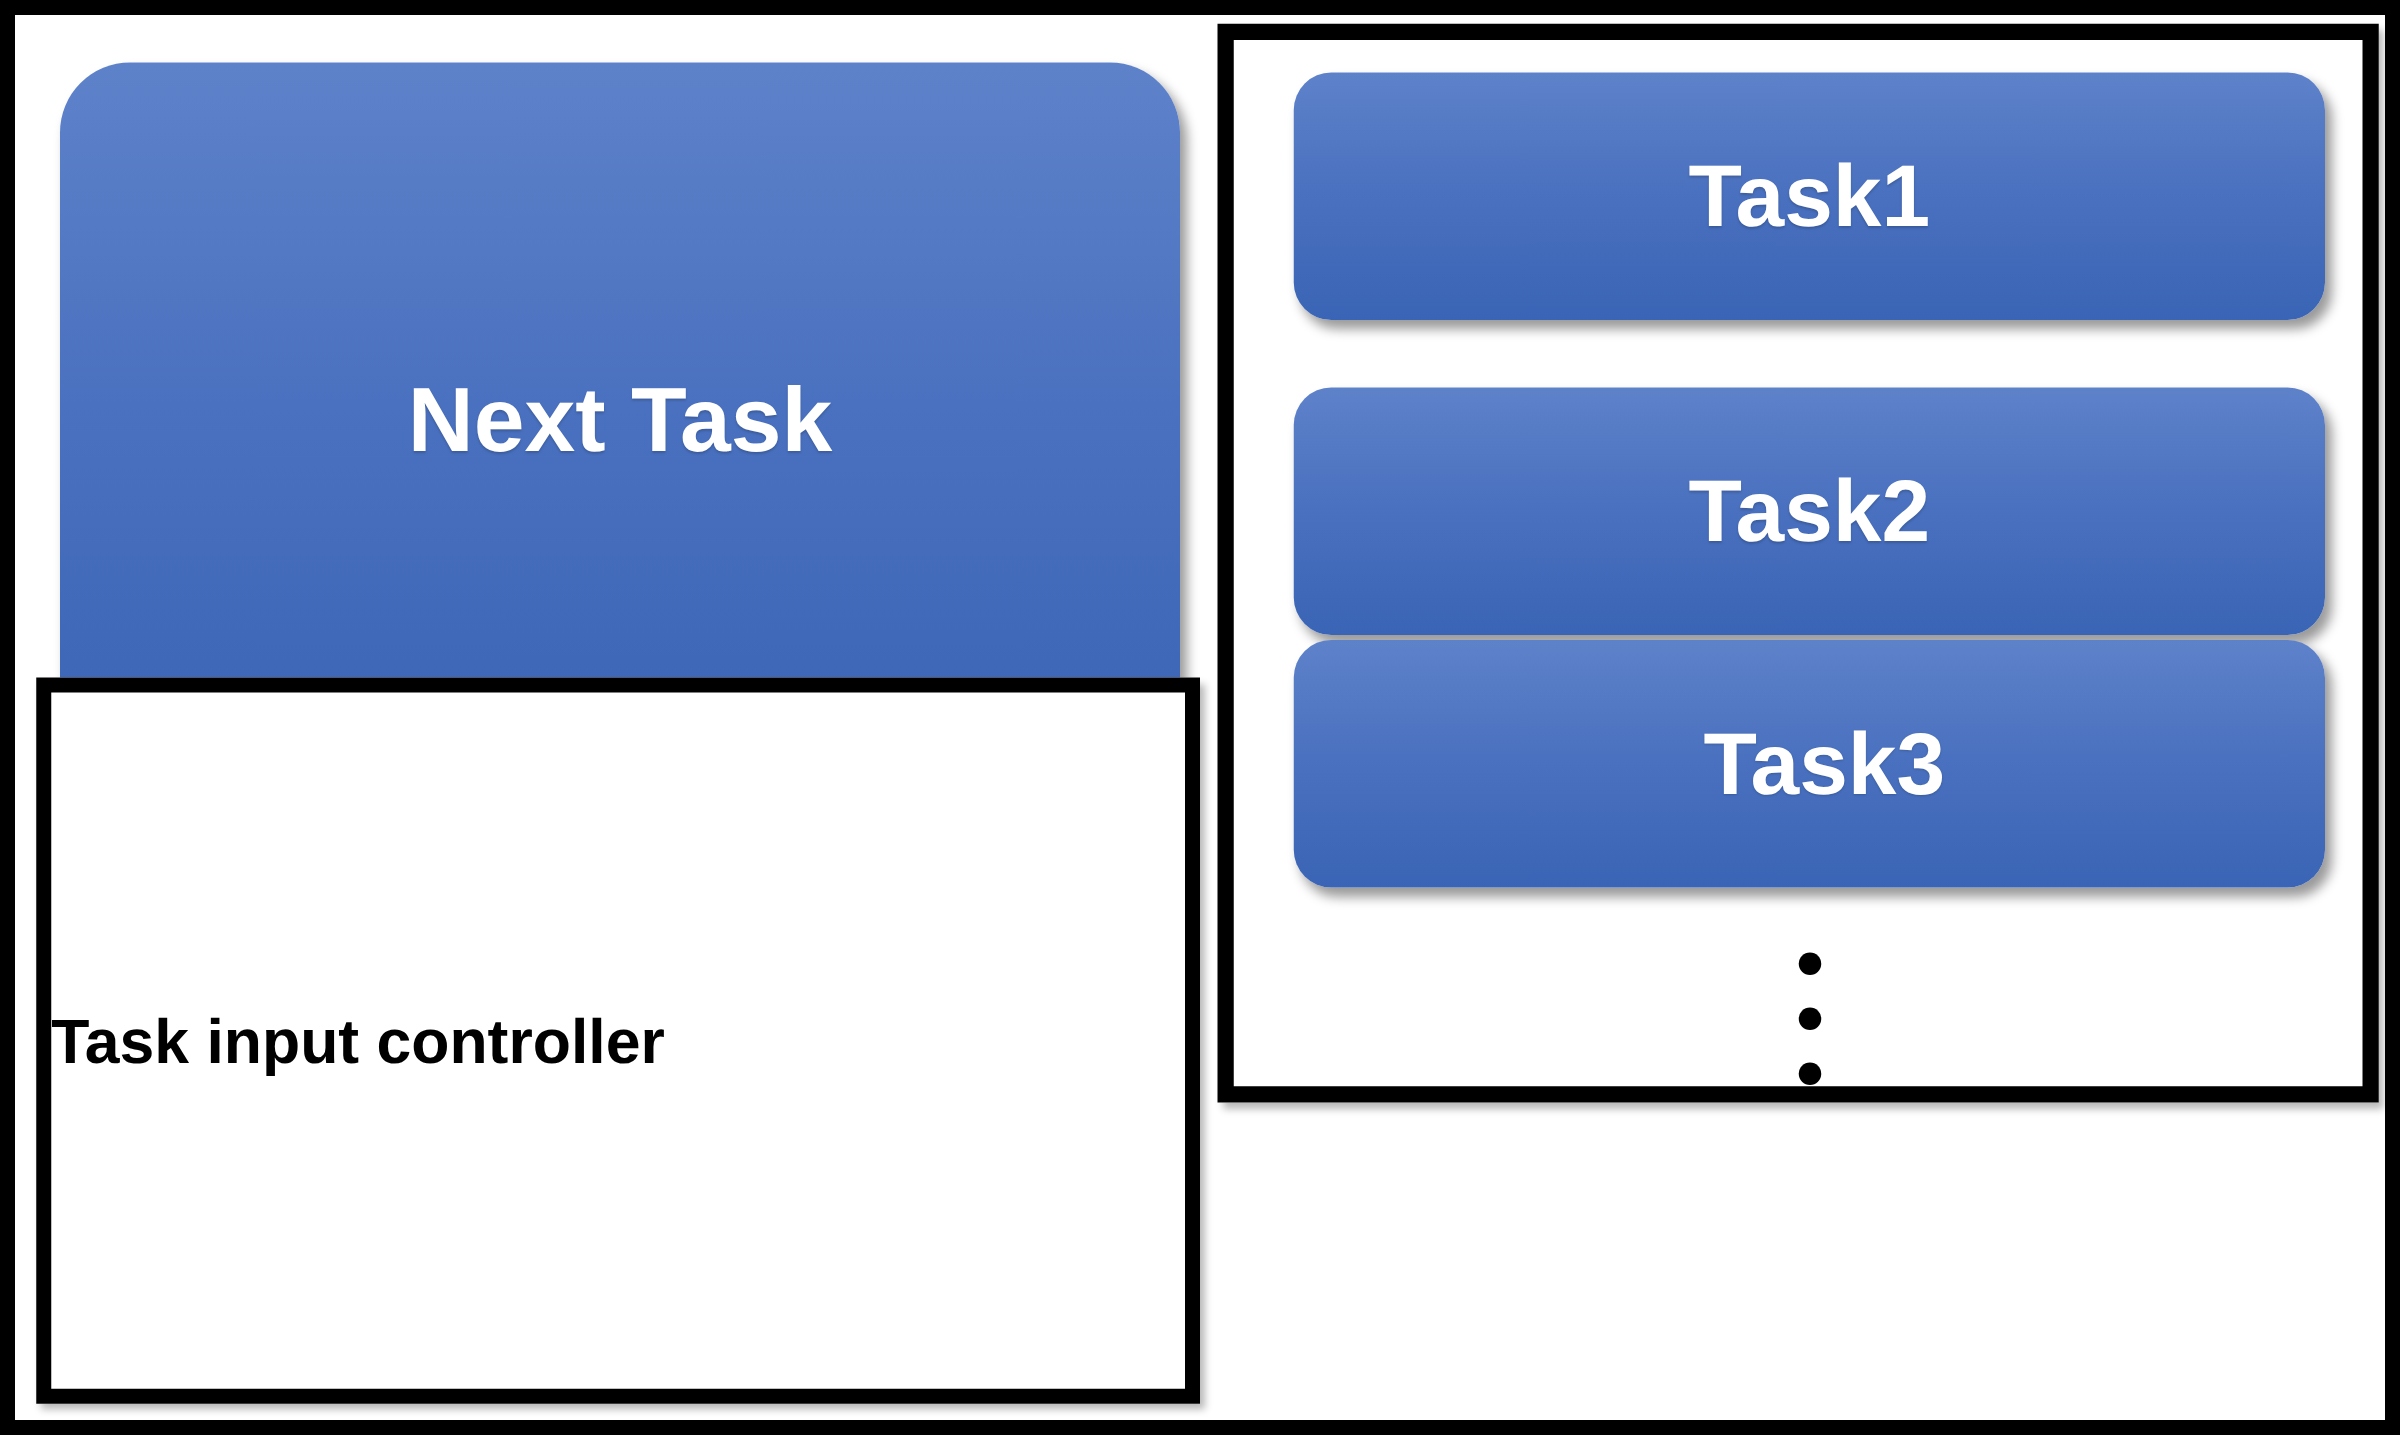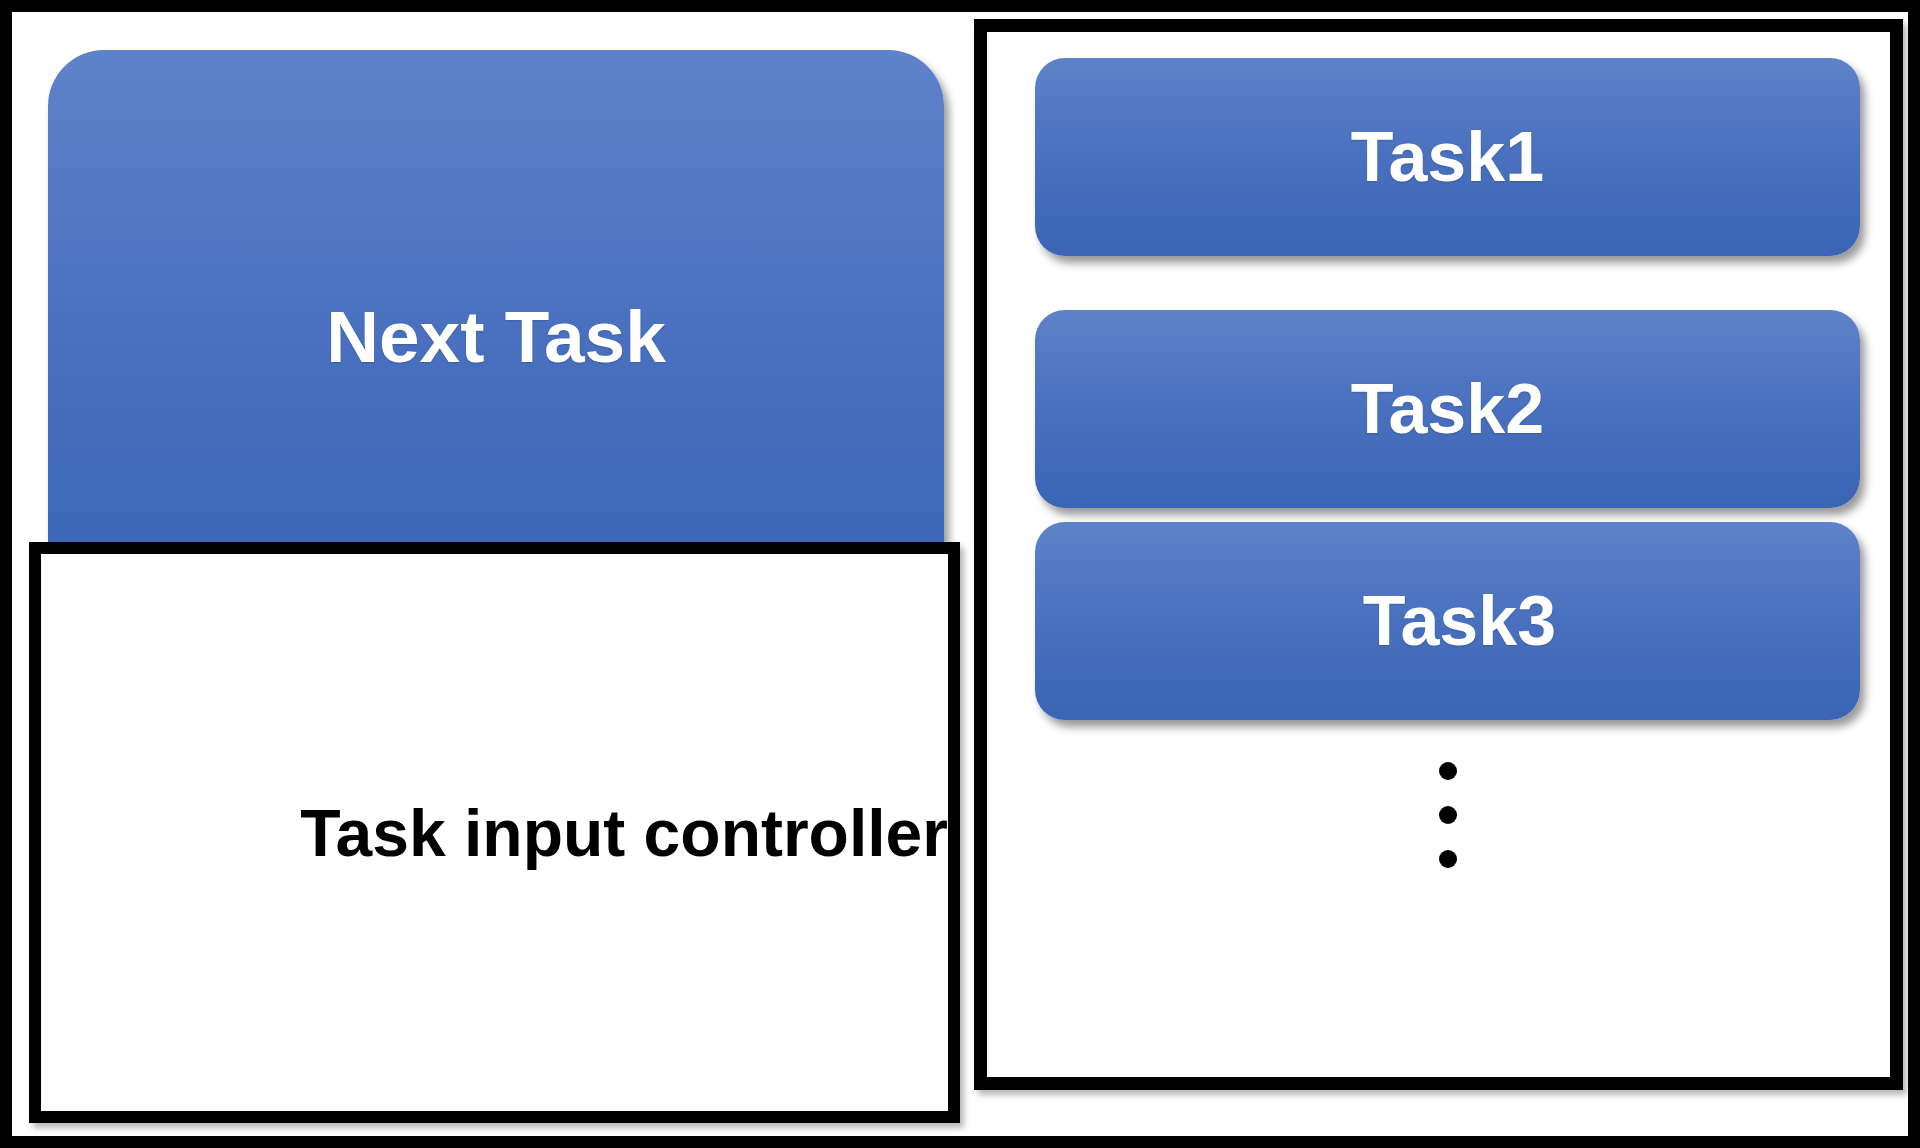--- a/index.html
+++ b/index.html
@@ -48,47 +48,47 @@
     position: absolute;
     left: 17px;
     top: 530px;
     width: 931px;
     height: 581px;
     background: var(--background);
     border: 12px solid var(--border);
     box-shadow: 4px 5px 6px rgba(0,0,0,0.28);
     display: flex;
     align-items: center;
-    justify-content: flex-end;
+    justify-content: flex-start;
     color: var(--text);
     font-weight: 700;
-    font-size: 66px;
+    font-size: 50px;
   }
   
   .queue-panel {
     position: absolute;
     left: 962px;
     top: 7px;
     width: 929px;
-    height: 1071px;
+    height: 863px;
     background: var(--background);
     border: 13px solid var(--border);
     box-shadow: 4px 5px 6px rgba(0,0,0,0.28);
   }
   .task-card {
     position: absolute;
     left: 48px;
     width: 825px;
     height: 198px;
     border-radius: 30px;
     font-size: 70px;
   }
   .task-card.t0 { top: 26px; }
   .task-card.t1 { top: 254px; margin-top: 24px; }
-  .task-card.t2 { top: 490px; padding-left: 24px; }
+  .task-card.t2 { top: 480px; padding-left: 24px; }
   
   .ellipsis {
     position: absolute;
     left: 48px;
     top: 730px;
     width: 825px;
     height: 106px;
     display: flex;
     flex-direction: column;
     align-items: center;

